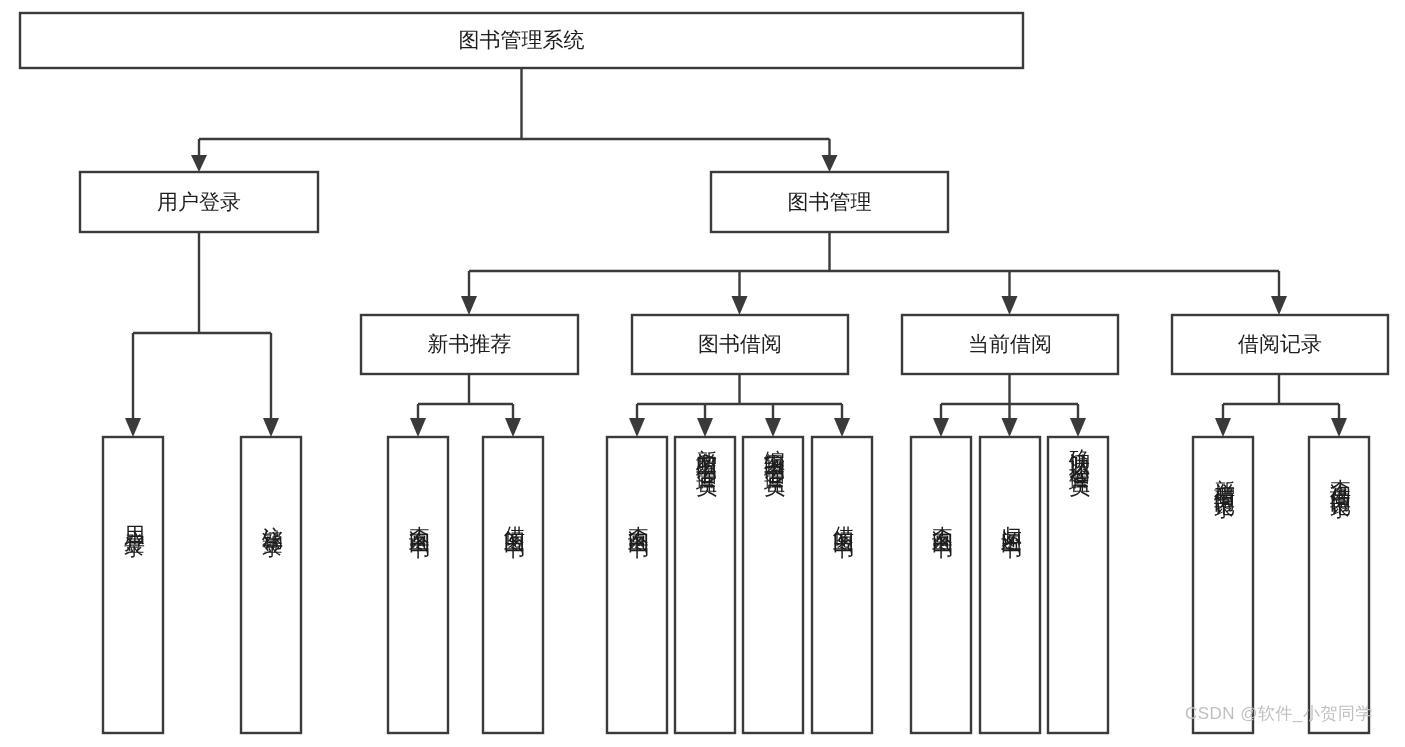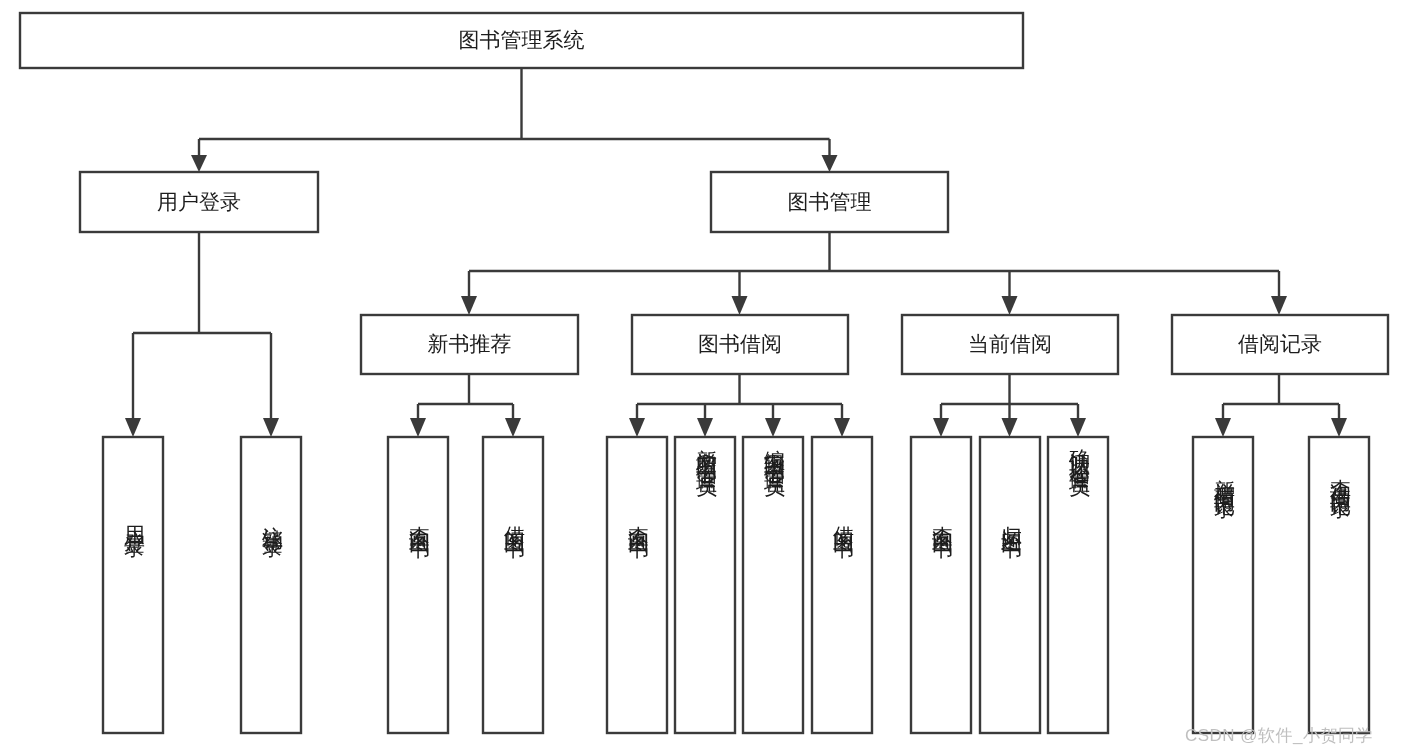--- a/index.html
+++ b/index.html
@@ -52,21 +52,21 @@
   }
   .node-label-v {
     text-anchor: middle;
     writing-mode: tb;
     glyph-orientation-vertical: 0;
     letter-spacing: 4px;
   }
   .watermark {
     position: absolute;
     right: 12px;
-    bottom: 0;
+    bottom: 22px;
     color: #bfbfbf;
     font-size: 17px;
     font-family: "Liberation Sans", sans-serif;
     letter-spacing: 0.5px;
     white-space: nowrap;
     user-select: none;
   }
 </style>
 </head>
 <body>

